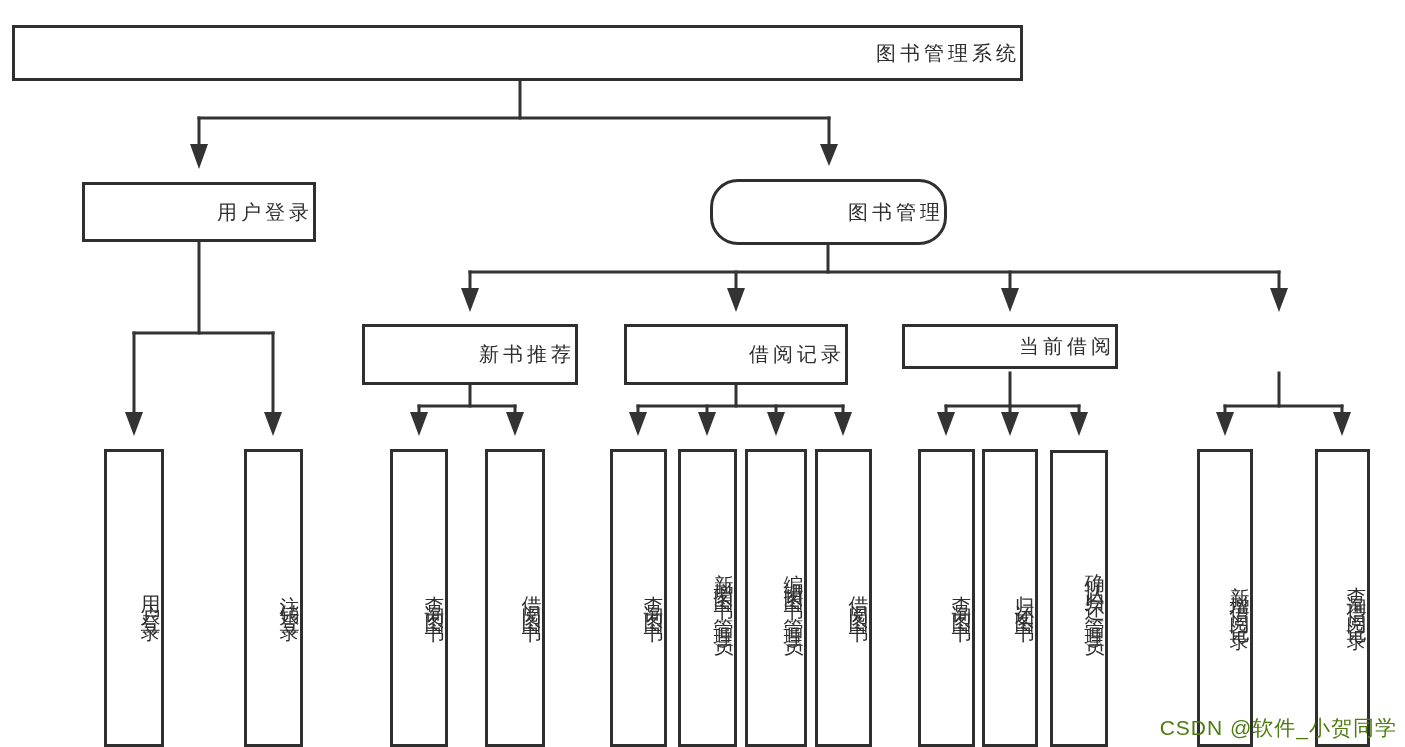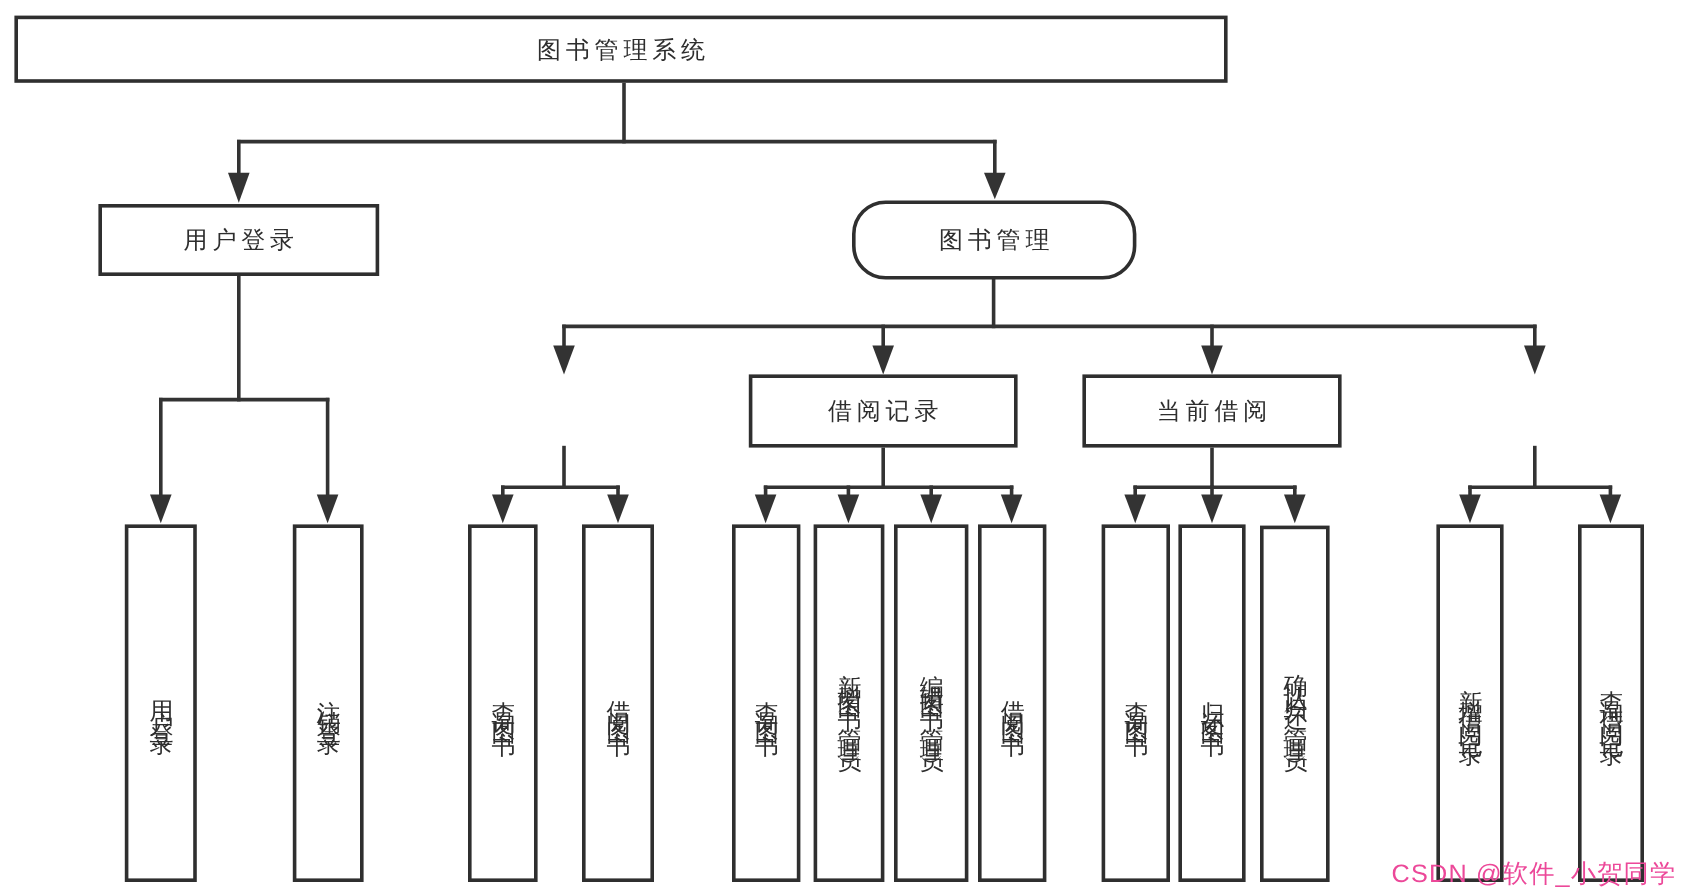--- a/index.html
+++ b/index.html
@@ -10,37 +10,37 @@
     font-family:"Liberation Sans","DejaVu Sans",sans-serif;
     color:#2e2e2e;
     overflow:hidden;
   }
   .connectors { position:absolute; left:0; top:0; width:1405px; height:747px; }
   .node {
     position:absolute;
     box-sizing:border-box;
     background:#ffffff;
     border:3px solid #2f2f2f;
-    display:flex; align-items:center; justify-content:center;
+    display:flex; align-items:center; justify-content:flex-end;margin-top:12px;
   }
   .hnode { font-size:20px; letter-spacing:4px; text-indent:4px; white-space:nowrap; }
   .vnode .vtext {
     writing-mode:vertical-rl;
     text-orientation:mixed;
     font-size:20px;
     line-height:1;
     letter-spacing:9px;
     white-space:nowrap;
   }
   .watermark {
     position:absolute;
     right:8px; bottom:5px;
     font-size:21px;
     letter-spacing:1px;
-    color:#ec4899;
+    color:#4d7c0f;
     white-space:nowrap;
   }
 </style>
 </head>
 <body>
 
 <div class="canvas">
 
   <svg class="connectors" width="1405" height="747" viewBox="0 0 1405 747" aria-hidden="true">
     <g stroke="#333333" stroke-width="3" fill="none" stroke-linecap="square">
@@ -112,24 +112,27 @@
     <span>图书管理系统</span>
   </div>
 
   <div class="node hnode" style="left:82px; top:170px; width:234px; height:60px;">
     <span>用户登录</span>
   </div>
   <div class="node hnode" style="left:710px; top:167px; width:237px; height:66px;border-radius:28px;">
     <span>图书管理</span>
   </div>
 
+  <div class="node hnode" style="left:362px; top:312px; width:216px; height:61px;">
+    <span>新书推荐</span>
+  </div>
   <div class="node hnode" style="left:624px; top:312px; width:224px; height:61px;">
     <span>借阅记录</span>
   </div>
-  <div class="node hnode" style="left:902px; top:312px; width:216px; height:61px;">
+  <div class="node hnode" style="left:902px; top:312px; width:216px; height:45px;">
     <span>当前借阅</span>
   </div>
 
   <div class="node vnode" style="left:104px; top:437px; width:60px; height:298px;">
     <span class="vtext">用户登录</span>
   </div>
   <div class="node vnode" style="left:244px; top:437px; width:59px; height:298px;">
     <span class="vtext">注销登录</span>
   </div>
 

